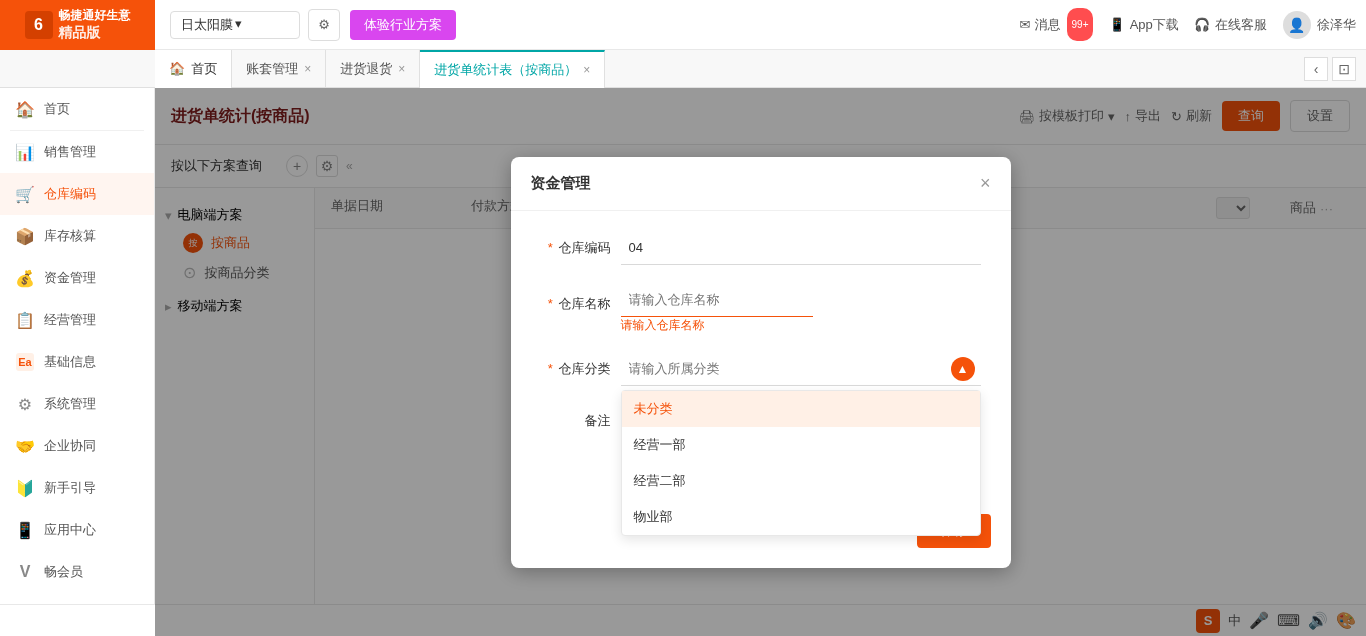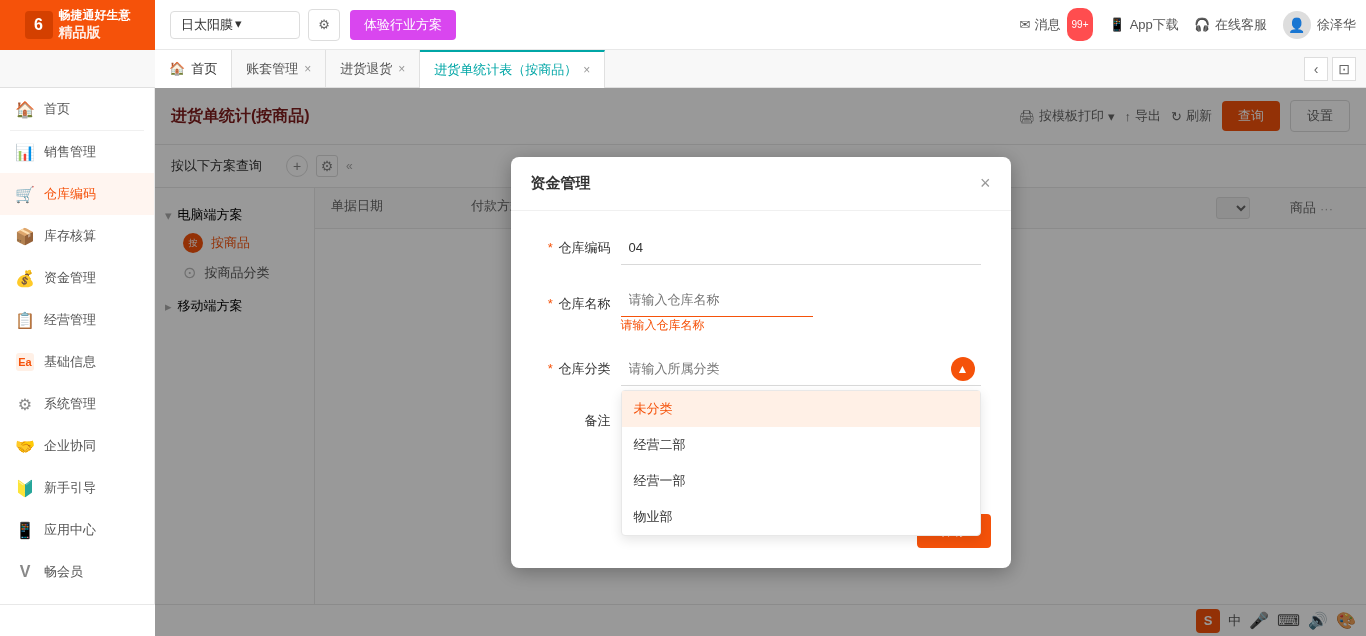--- a/index.html
+++ b/index.html
@@ -772,22 +772,22 @@
             <div class="form-label">
               <span class="required">*</span>
               <span>仓库分类</span>
             </div>
             <div class="form-input-wrap">
               <input class="form-dropdown-input" type="text" placeholder="请输入所属分类" style="">
               <div class="dropdown-arrow-btn">▲</div>
               
               <div class="dropdown-menu">
                 <div class="dropdown-item active">未分类</div>
+                <div class="dropdown-item">经营一部</div>
                 <div class="dropdown-item">经营二部</div>
-                <div class="dropdown-item">经营一部</div>
                 <div class="dropdown-item">物业部</div>
               </div>
             </div>
           </div>
 
           <div class="form-row">
             <div class="form-label">
               <span>备注</span>
             </div>
             <textarea class="form-textarea" style=""></textarea>

